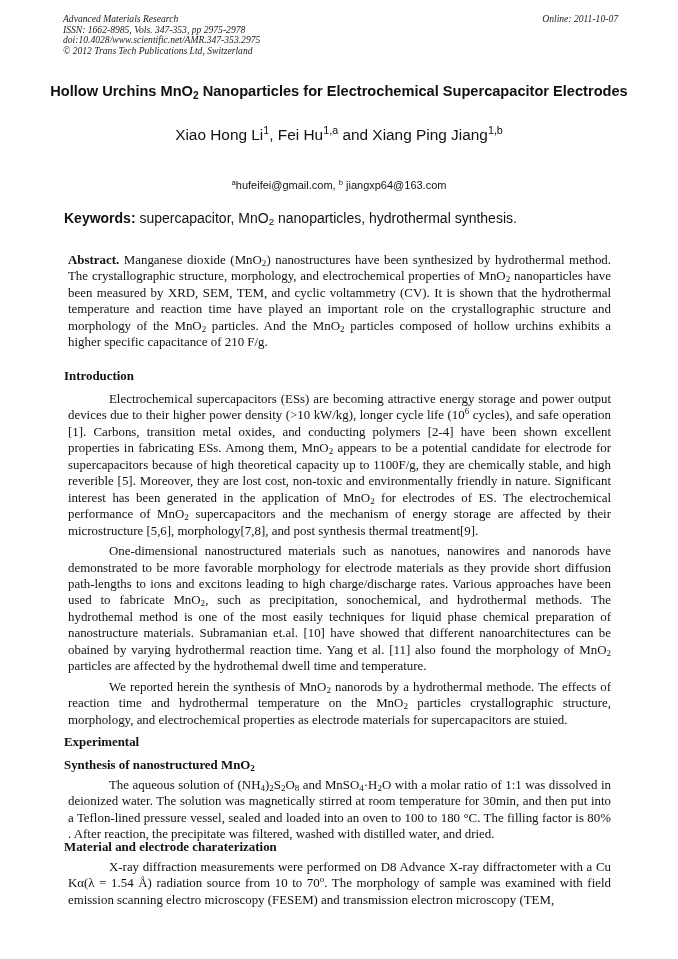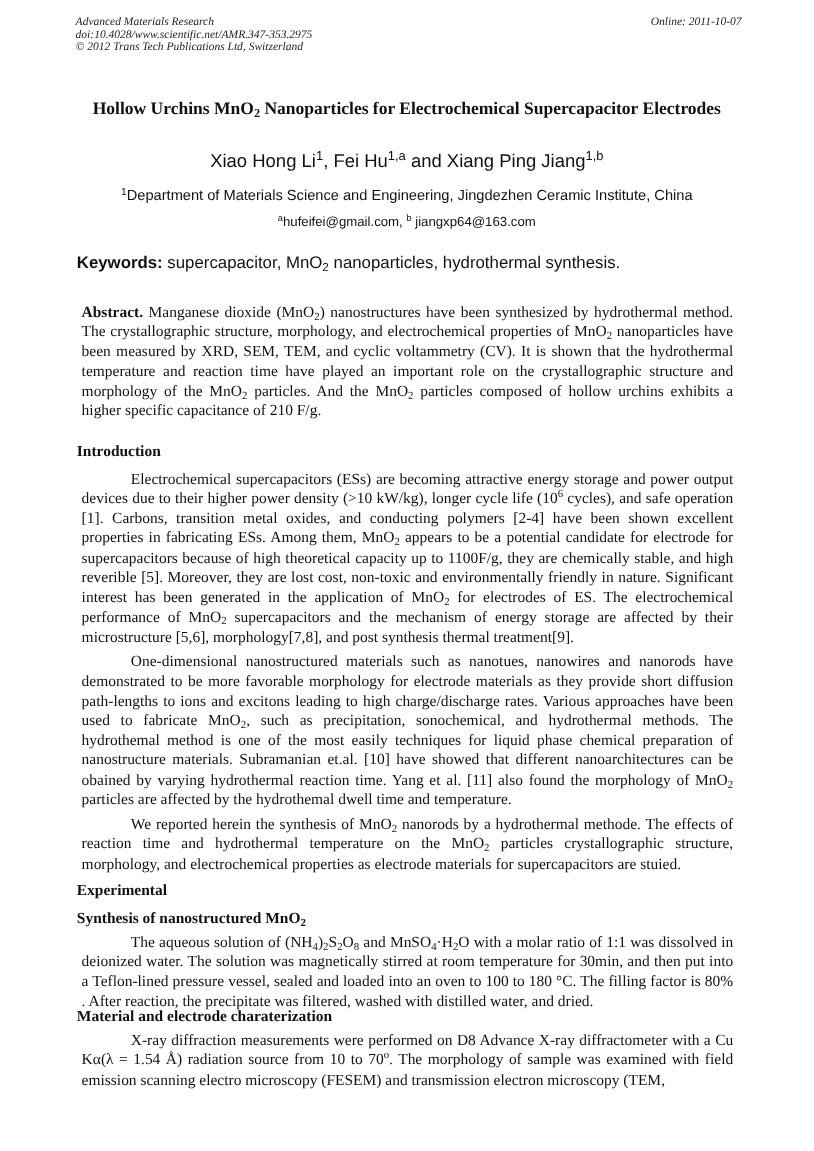--- a/index.html
+++ b/index.html
@@ -5,21 +5,21 @@
   html, body { margin: 0; padding: 0; background: #ffffff; }
   body {
     width: 678px; height: 959px; overflow: hidden; position: relative;
     color: #111; font-family: "Liberation Serif", serif;
   }
   .page { position: absolute; left: 0; top: 0; width: 678px; height: 959px; }
   .header { position: absolute; left: 63px; top: 14px; width: 555px;
     font-family: "Liberation Serif", serif; font-style: italic; font-size: 9.6px; line-height: 10.6px; color: #222; }
   .header .online { position: absolute; right: 0; top: 0; }
   .title { position: absolute; left: 50px; width: 578px; top: 81px; text-align: center;
-    font-family: Liberation Serif, serif; font-weight: bold; font-size: 14.6px; line-height: 20px; }
+    font-family: Liberation Sans, sans-serif; font-weight: bold; font-size: 14.6px; line-height: 20px; }
   .authors { position: absolute; left: 50px; width: 578px; top: 125px; text-align: center;
     font-family: "Liberation Sans", sans-serif; font-size: 15.4px; line-height: 20px; }
   .affil { position: absolute; left: 50px; width: 578px; top: 155px; text-align: center;
     font-family: "Liberation Sans", sans-serif; font-size: 12.2px; line-height: 16px; }
   .emails { position: absolute; left: 50px; width: 578px; top: 177px; text-align: center;
     font-family: "Liberation Sans", sans-serif; font-size: 11px; line-height: 16px; }
   .keywords { position: absolute; left: 64px; width: 552px; top: 210px;
     font-family: "Liberation Sans", sans-serif; font-size: 14px; line-height: 16px; }
   .keywords b { font-weight: bold; }
   .body-text { position: absolute; left: 64px; width: 551px;
@@ -32,28 +32,28 @@
   sup { vertical-align: 0.55em; }
   .abs-label { font-weight: bold; }
 </style>
 </head>
 <body>
 
 <div class="page">
 
   <div class="header">
     <div>Advanced Materials Research</div>
+    <div>ISSN: 1662-8985, Vols. 347-353, pp 2975-2978</div>
     <div>doi:10.4028/www.scientific.net/AMR.347-353.2975</div>
     <div>© 2012 Trans Tech Publications Ltd, Switzerland</div>
     <div class="online">Online: 2011-10-07</div>
   </div>
 
   <div class="title"><span>Hollow Urchins MnO</span><sub>2</sub><span> Nanoparticles for Electrochemical Supercapacitor Electrodes</span></div>
   <div class="authors"><span>Xiao Hong Li</span><sup>1</sup><span>, Fei Hu</span><sup>1,a</sup><span> and Xiang Ping Jiang</span><sup>1,b</sup></div>
-  <div class="affil"><sup>1</sup><span>Department of Materials Science and Engineering, Jingdezhen Ceramic Institute, China</span></div>
   <div class="emails"><sup>a</sup><span>hufeifei@gmail.com, </span><sup>b</sup><span> jiangxp64@163.com</span></div>
 
   <div class="keywords">
     <b>Keywords:</b><span><span> supercapacitor, MnO</span><sub>2</sub><span> nanoparticles, hydrothermal synthesis.</span></span>
   </div>
 
   <div class="body-text" style="top:248px;">
     <p><span class="abs-label">Abstract.</span><span><span> Manganese dioxide (MnO</span><sub>2</sub><span>) nanostructures have been synthesized by hydrothermal method. The crystallographic structure, morphology, and electrochemical properties of MnO</span><sub>2</sub><span> nanoparticles have been measured by XRD, SEM, TEM, and cyclic voltammetry (CV). It is shown that the hydrothermal temperature and reaction time have played an important role on the crystallographic structure and morphology of the MnO</span><sub>2</sub><span> particles.  And the MnO</span><sub>2</sub><span> particles composed of hollow urchins exhibits a higher specific capacitance of 210 F/g.</span></span></p>
   </div>
 

